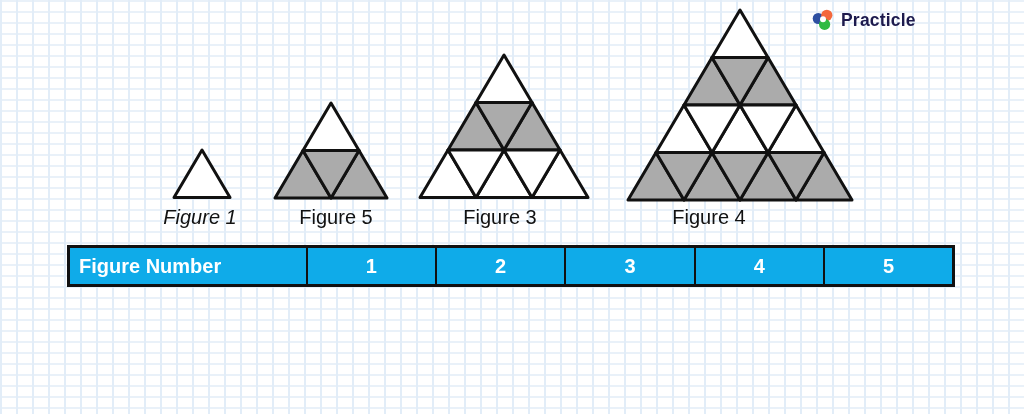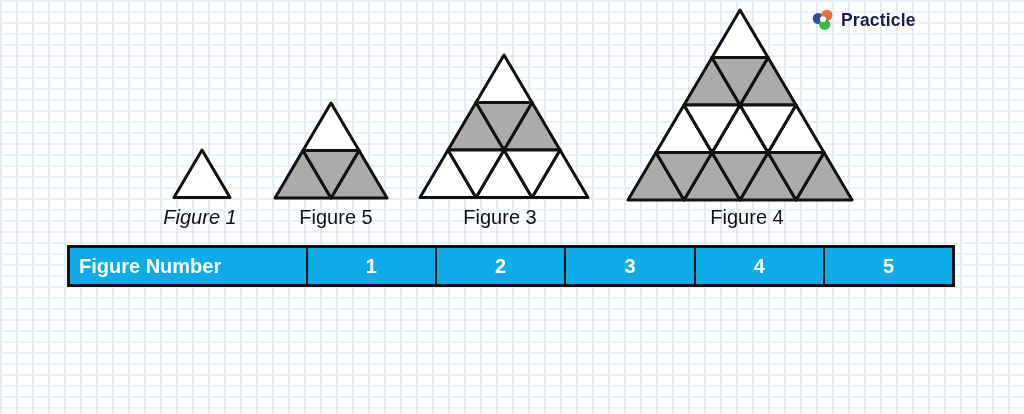--- a/index.html
+++ b/index.html
@@ -82,21 +82,21 @@
       <polygon points="112,190 168,190 140,142.5" fill="#ababab" stroke="#111111" stroke-width="3" stroke-linejoin="round"></polygon>
       <polygon points="168,190 224,190 196,142.5" fill="#ababab" stroke="#111111" stroke-width="3" stroke-linejoin="round"></polygon>
       <polygon points="28,142.5 84,142.5 56,190" fill="#ababab" stroke="#111111" stroke-width="3" stroke-linejoin="round"></polygon>
       <polygon points="84,142.5 140,142.5 112,190" fill="#ababab" stroke="#111111" stroke-width="3" stroke-linejoin="round"></polygon>
       <polygon points="140,142.5 196,142.5 168,190" fill="#ababab" stroke="#111111" stroke-width="3" stroke-linejoin="round"></polygon>
     </svg></div>
 
 <div class="figure-label" style="left:200px;font-style:italic;">Figure 1</div>
 <div class="figure-label" style="left:336px;">Figure 5</div>
 <div class="figure-label" style="left:500px;">Figure 3</div>
-<div class="figure-label" style="left:747px;text-align:center;">Figure 4</div>
+<div class="figure-label" style="left:709px;text-align:center;">Figure 4</div>
 
 <table class="pattern-table">
   <colgroup>
       <col class="col-label">
       <col>
       <col>
       <col>
       <col>
       <col>
     </colgroup>

